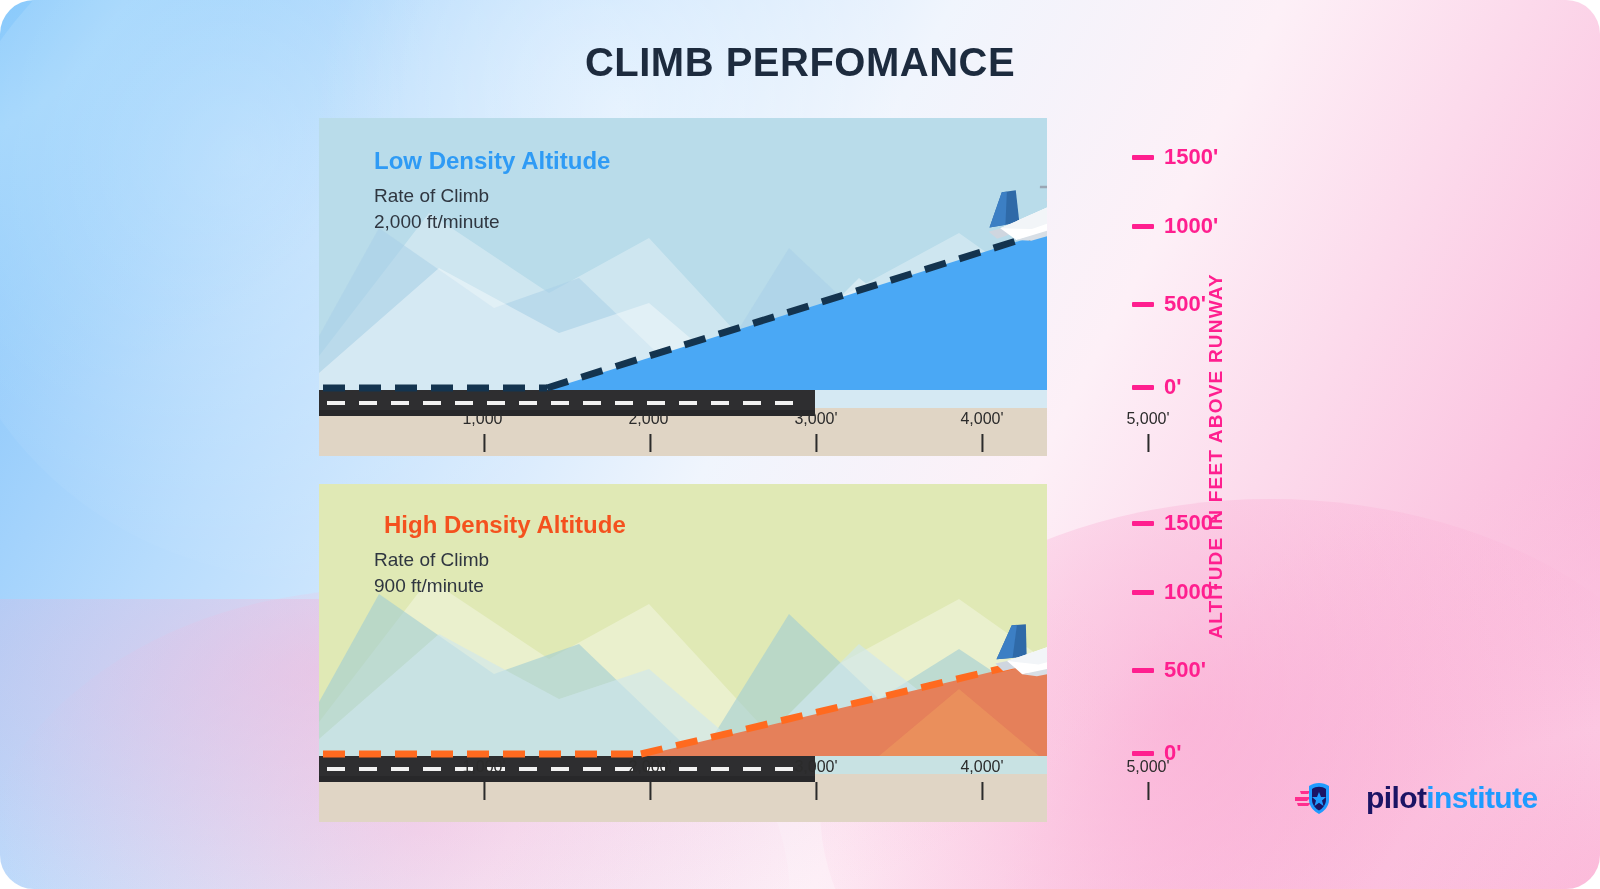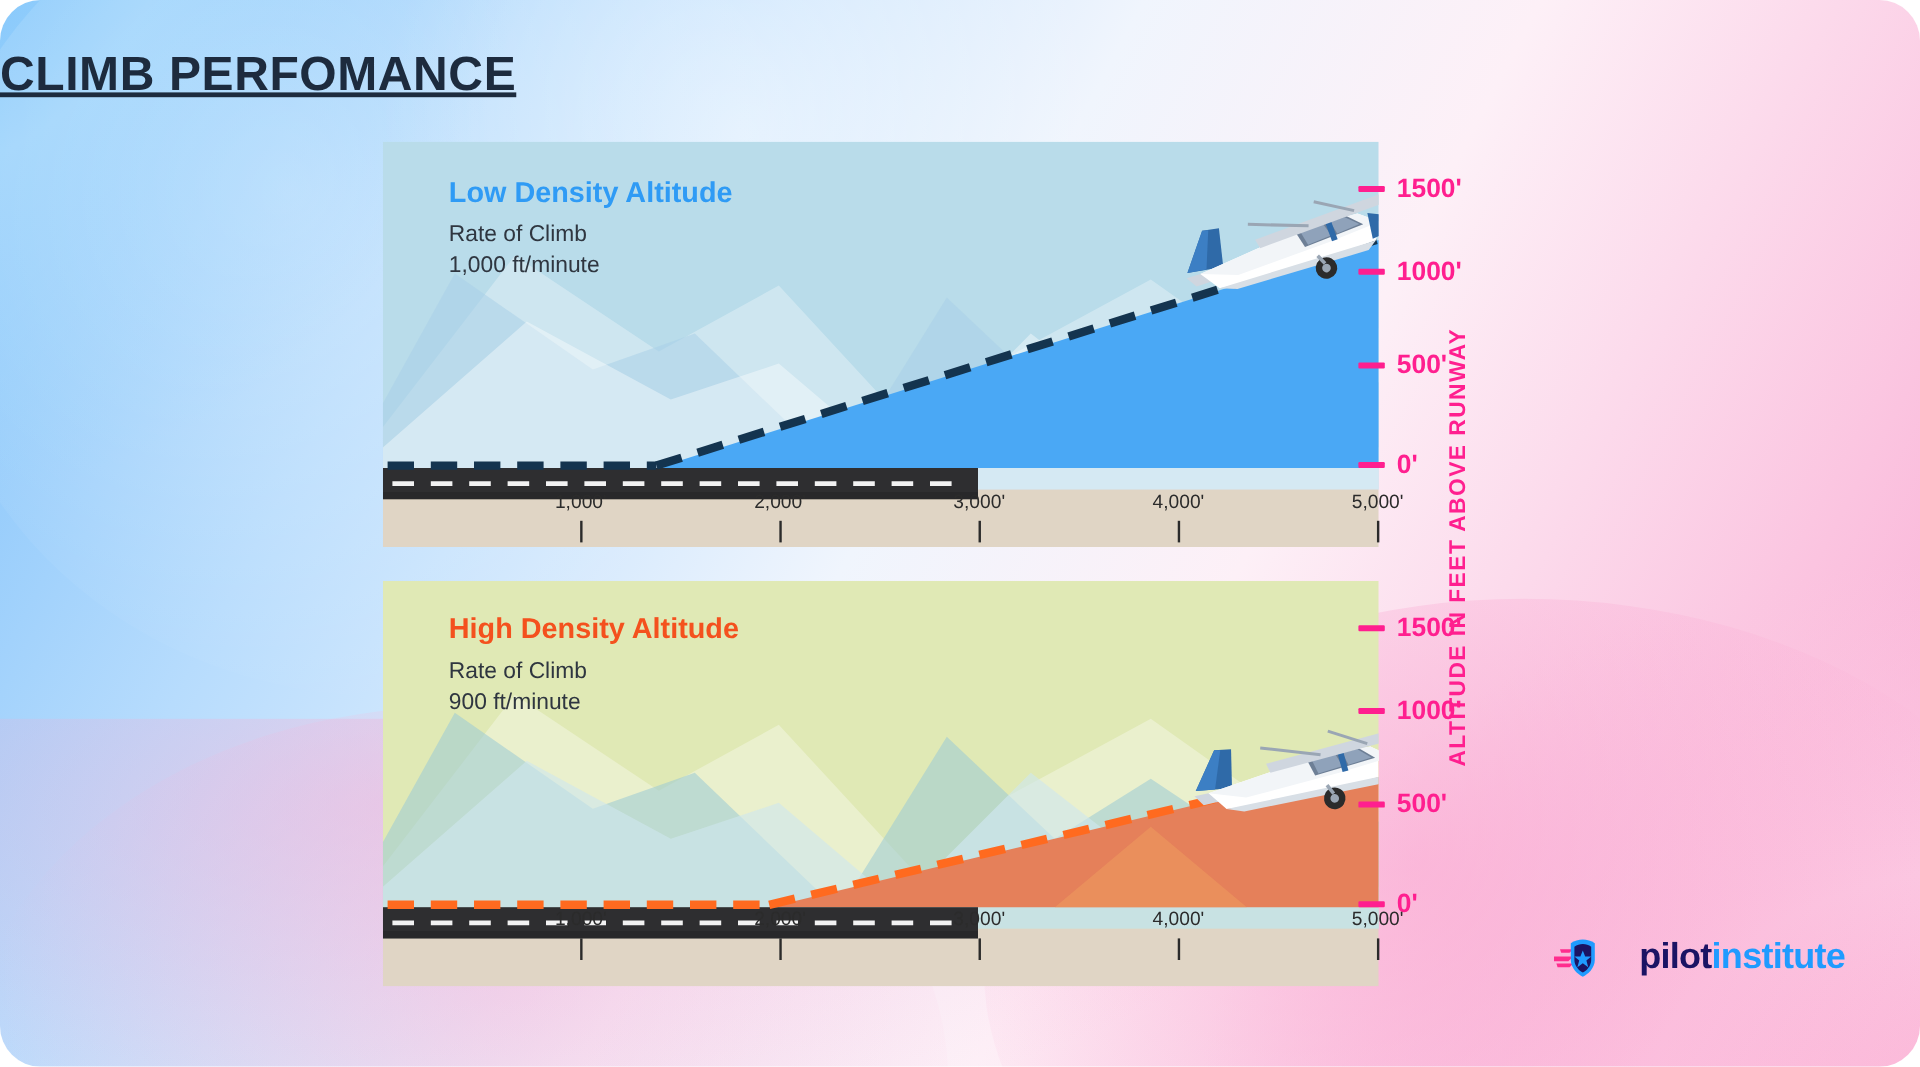--- a/index.html
+++ b/index.html
@@ -27,27 +27,26 @@
            background:radial-gradient(circle at 50% 60%, rgba(255,255,255,0.45), rgba(255,255,255,0) 68%); }
   .wave3 { right:-120px; bottom:-230px; width:900px; height:620px; border-radius:50%;
            background:radial-gradient(circle at 40% 35%, rgba(249,150,200,0.45), rgba(249,150,200,0) 68%); }
   .wave4 { left:-30px; bottom:-320px; width:820px; height:620px; border-radius:50%;
            background:radial-gradient(circle at 55% 35%, rgba(252,180,216,0.42), rgba(252,180,216,0) 70%); }
   .wave5 { left:0; bottom:-70px; width:1120px; height:360px;
            background:radial-gradient(ellipse at 30% 20%, rgba(250,170,210,0.40), rgba(250,170,210,0) 70%); }
 
   #title {
     position:absolute; left:0; right:0; top:40px;
-    text-align:left;
+    text-align:center;
     font-size:40px; font-weight:bold; letter-spacing:0.5px;
     color:#1d2b3e;
-    text-decoration:underline;
-  }
-
-  .chart { position:absolute; left:319px; width:830px; overflow:hidden; }
+  }
+
+  .chart { position:absolute; left:319px; width:728px; overflow:hidden; }
   #chart1 { top:118px; height:338px; }
   #chart2 { top:484px; height:338px; }
 
   .chart svg { display:block; width:830px; height:338px; }
 
   .chart-label { position:absolute; left:55px; pointer-events:none; }
   .chart-title { font-size:24px; font-weight:bold; line-height:1.1; }
   .chart-sub { font-size:19px; color:#2f3640; line-height:1.35; margin-top:9px; }
 
   
@@ -157,21 +156,21 @@
             <circle cx="170" cy="60" r="2.8" fill="#9aa6b4"></circle>
           <line x1="108" y1="54" x2="112" y2="62" stroke="#9aa6b4" stroke-width="3"></line>
           <line x1="166" y1="52" x2="170" y2="56" stroke="#9aa6b4" stroke-width="3"></line>
         </g>
       </g>
     </svg>
     <div class="chart-label" style="top:30px;">
       <div class="chart-title" style="color:#2f9bf5;">Low Density Altitude</div>
       <div class="chart-sub">
         <div>Rate of Climb</div>
-        <div>1,000 ft/minute</div>
+        <div>2,000 ft/minute</div>
       </div>
     </div>
   </div>
 
   <div class="chart" id="chart2">
     <svg viewBox="0 0 830 338" preserveAspectRatio="none">
       <defs>
         <clipPath id="clip2">
             <rect x="0" y="0" width="830" height="338"></rect>
           </clipPath>
@@ -217,21 +216,21 @@
           <circle cx="112" cy="66" r="9" fill="#2b2b2b"></circle>
             <circle cx="112" cy="66" r="3.6" fill="#9aa6b4"></circle>
           <circle cx="170" cy="60" r="7" fill="#2b2b2b"></circle>
             <circle cx="170" cy="60" r="2.8" fill="#9aa6b4"></circle>
           <line x1="108" y1="54" x2="112" y2="62" stroke="#9aa6b4" stroke-width="3"></line>
           <line x1="166" y1="52" x2="170" y2="56" stroke="#9aa6b4" stroke-width="3"></line>
         </g>
       </g>
     </svg>
     <div class="chart-label" style="top:28px;">
-      <div class="chart-title" style="color:#f4511e;">High Density Altitude</div>
+      <div class="chart-title" style="color:#f4511e;margin-left:10px;">High Density Altitude</div>
       <div class="chart-sub">
         <div>Rate of Climb</div>
         <div>900 ft/minute</div>
       </div>
     </div>
   </div>
 
   <div class="yaxis" id="yaxis1">
     <div class="ytick" style="top:39px;">
       <span class="dash"></span>

